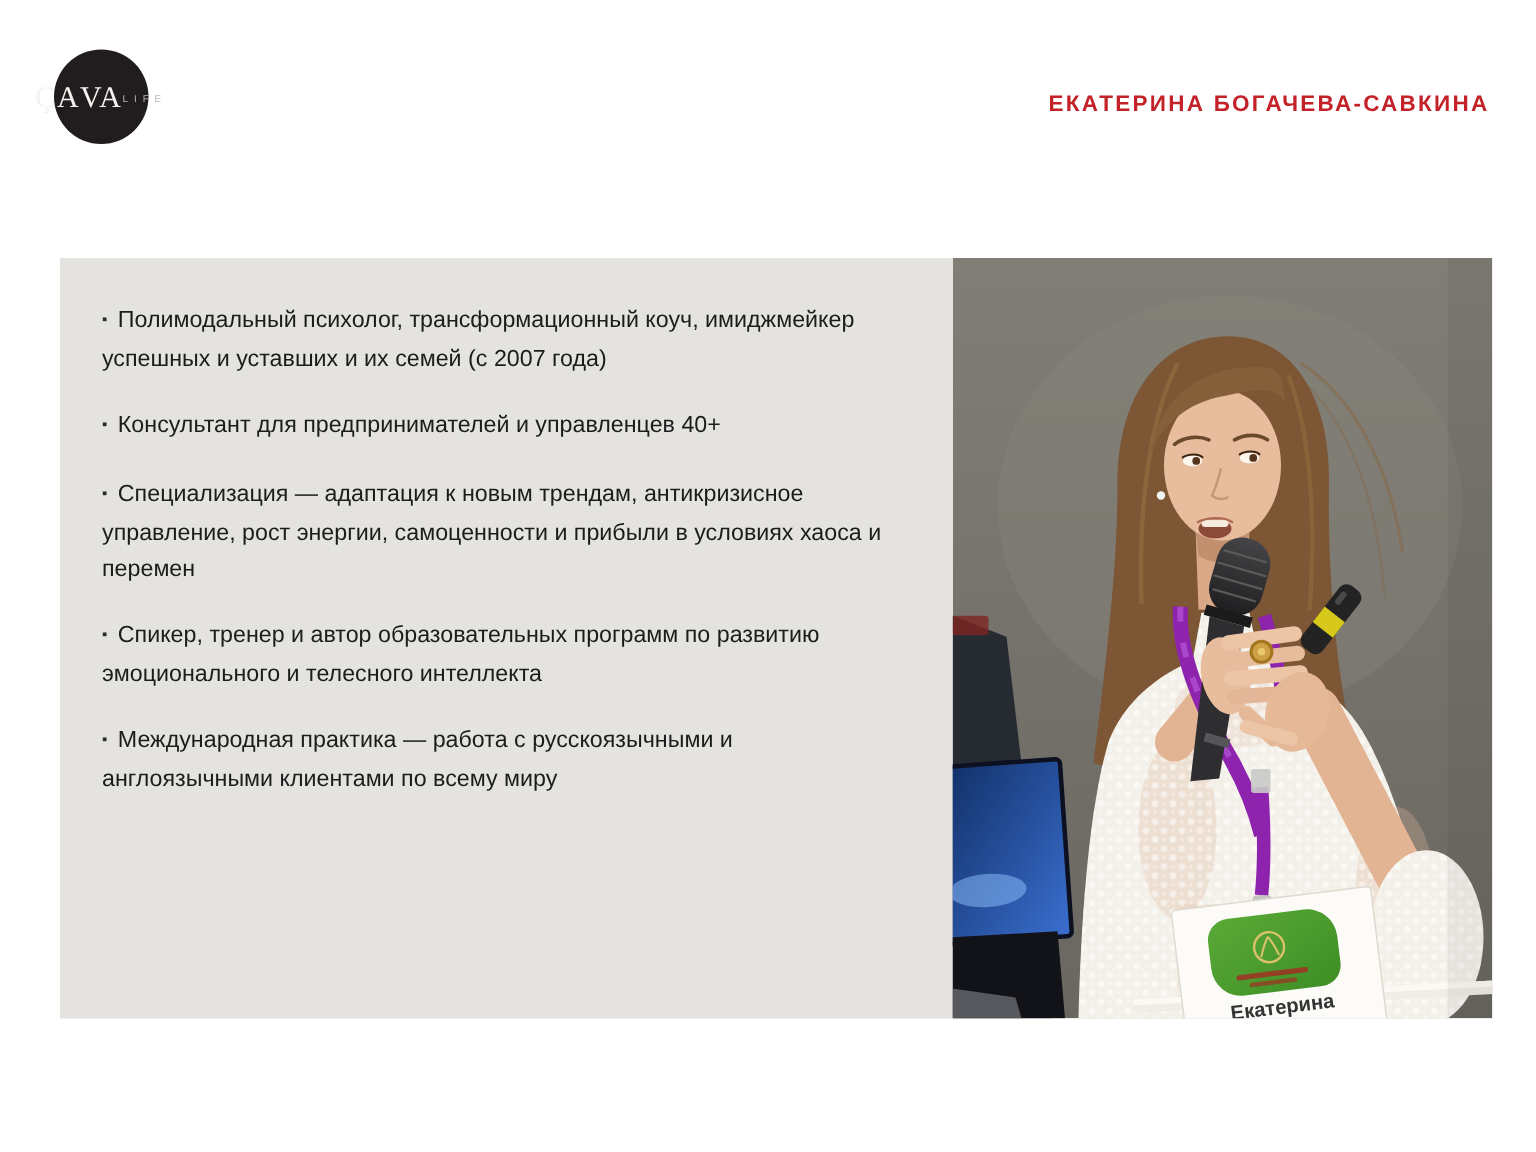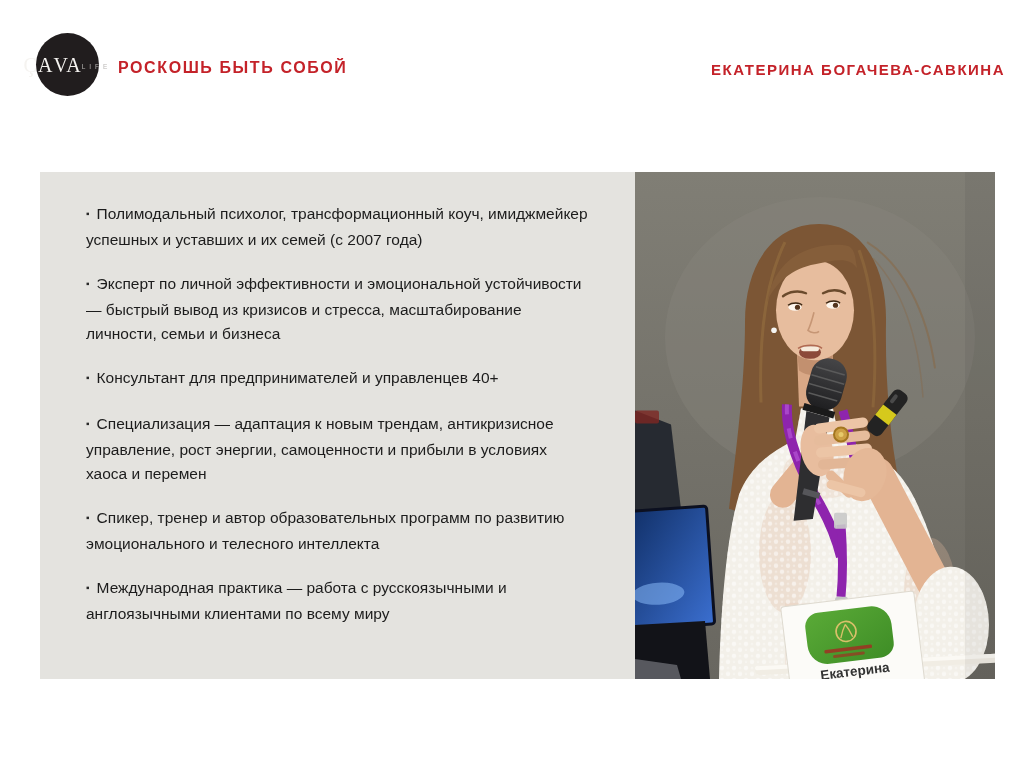--- a/index.html
+++ b/index.html
@@ -14,30 +14,30 @@
     display: flex; align-items: center; justify-content: center;
     font-family: "Liberation Serif", serif; text-align: center;
   }
   .logo .l1, .logo .l2 { font-size: 20px; line-height: 18px; letter-spacing: 1px; }
   .logo .l3 { font-size: 6.5px; letter-spacing: 4px; color: #b9b7b5; margin-top: 3px; font-family: "Liberation Sans", sans-serif; }
   .title-left {
     position: absolute; left: 118px; top: 59px;
     color: #c42229; font-weight: bold; font-size: 16px; letter-spacing: 1.6px;
   }
   .title-right {
-    position: absolute; right: 19px; top: 61px;
+    position: absolute; right: 31px; top: 61px;
     color: #c42229; font-weight: bold; font-size: 15px; letter-spacing: 1.5px;
   }
 
   
   .panel {
     position: absolute; left: 40px; top: 172px; width: 595px; height: 507px;
     background: #e4e3df;
   }
-  .bullets { list-style: none; padding: 30px 45px 0 46px; }
+  .bullets { list-style: none; padding: 30px 45px 0 28px; }
   .bullets li {
     font-size: 15.5px; line-height: 24px; color: #1c1c1c; margin-bottom: 20px;
   }
   .bullets li:last-child { margin-bottom: 0; }
   .bullet-marker {
     font-size: 10px; color: #2a2a2a; margin-right: 7px; position: relative; top: -2px;
   }
 
   
   .photo {
@@ -49,27 +49,25 @@
 </head>
 <body>
 
 <div class="slide">
 
   <div class="logo">
     <div class="l1">ÇA</div>
     <div class="l2">VA</div>
     <div class="l3">LIFE</div>
   </div>
-  <div class="title-left">РОСКОШЬ БЫТЬ СОБОЙ</div>
   <div class="title-right">ЕКАТЕРИНА БОГАЧЕВА-САВКИНА</div>
 
   <div class="panel">
     <ul class="bullets">
       <li><span class="bullet-marker">▪</span><span>Полимодальный психолог, трансформационный коуч, имиджмейкер успешных и уставших и их семей (с 2007 года)</span></li>
-      <li><span class="bullet-marker">▪</span><span>Эксперт по личной эффективности и эмоциональной устойчивости — быстрый вывод из кризисов и стресса, масштабирование личности, семьи и бизнеса</span></li>
       <li><span class="bullet-marker">▪</span><span>Консультант для предпринимателей и управленцев 40+</span></li>
       <li><span class="bullet-marker">▪</span><span>Специализация — адаптация к новым трендам, антикризисное управление, рост энергии, самоценности и прибыли в условиях хаоса и перемен</span></li>
       <li><span class="bullet-marker">▪</span><span>Спикер, тренер и автор образовательных программ по развитию эмоционального и телесного интеллекта</span></li>
       <li><span class="bullet-marker">▪</span><span>Международная практика — работа с русскоязычными и англоязычными клиентами по всему миру</span></li>
     </ul>
   </div>
 
   <div class="photo">
     <svg viewBox="0 0 360 506" preserveAspectRatio="none">
       <defs>

